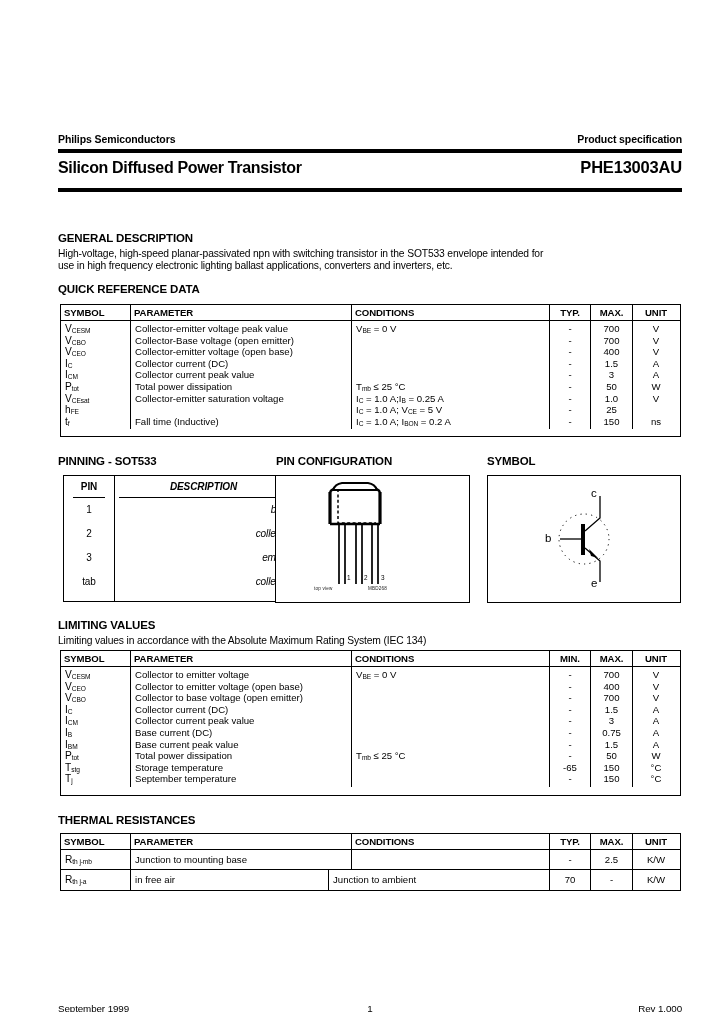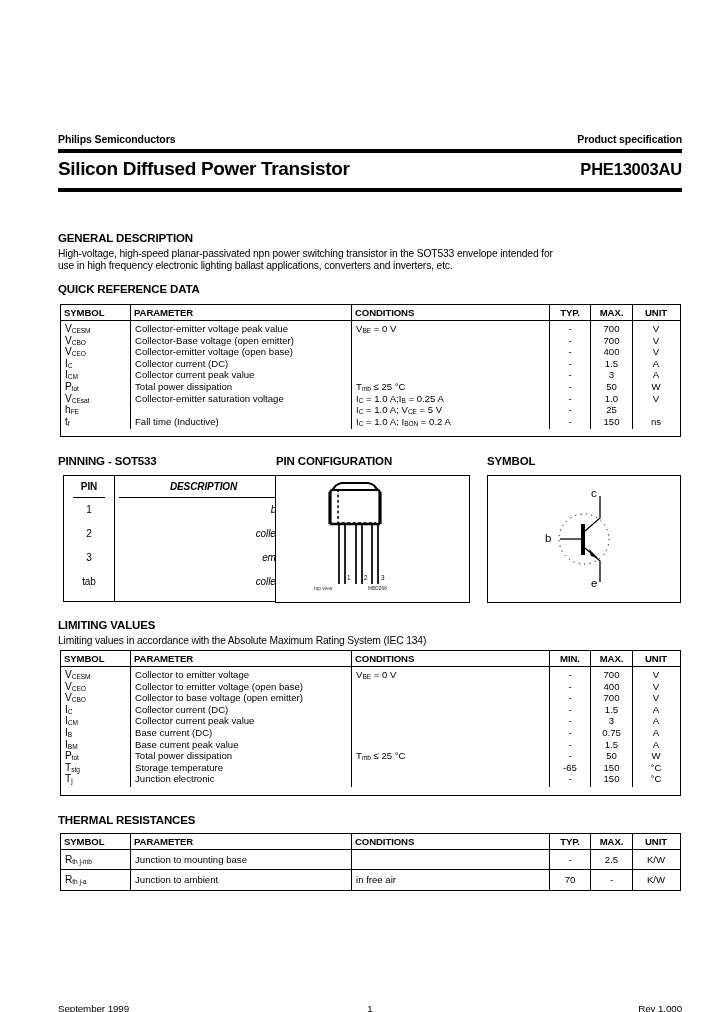--- a/index.html
+++ b/index.html
@@ -44,21 +44,21 @@
   .title-row {
     position: absolute;
     left: 58px;
     top: 126px;
     width: 624px;
     display: flex;
     justify-content: space-between;
     align-items: baseline;
   }
   .doc-title {
-    font-size: 19px;
+    font-size: 16px;
     font-weight: bold;
     letter-spacing: -0.35px;
   }
   .part-no {
     font-size: 16.5px;
     font-weight: bold;
     letter-spacing: -0.2px;
   }
   .title-rule {
     position: absolute;
@@ -229,21 +229,21 @@
   <div class="hdr-rule"></div>
 
   <div class="title-row">
     <span class="doc-title">Silicon Diffused Power Transistor</span>
     <span class="part-no">PHE13003AU</span>
   </div>
   <div class="title-rule"></div>
 
   <div class="sec-head" style="left:58px; top:200px;">GENERAL DESCRIPTION</div>
   <div class="body-text" style="left:58px; top:216px; width:624px;">
-    <div>High-voltage, high-speed planar-passivated npn power switching transistor in the SOT533 envelope intended for</div>
+    <div>High-voltage, high-speed planar-passivated npn with switching transistor in the SOT533 envelope intended for</div>
     <div>use in high frequency electronic lighting ballast applications, converters and inverters, etc.</div>
   </div>
 
   <div class="sec-head" style="left:58px; top:251px;">QUICK REFERENCE DATA</div>
 
   <div class="spec-table" id="qrd-table" style="left:60px; top:272px; width:621px; height:133px;">
     <div class="spec-head">
       <div style="width:70px">SYMBOL</div>
       <div style="width:221px">PARAMETER</div>
       <div style="width:198px">CONDITIONS</div>
@@ -422,21 +422,21 @@
       <div class="cellcol" style="width:221px" id="lv-par">
           <div class="ln">Collector to emitter voltage</div>
           <div class="ln">Collector to emitter voltage (open base)</div>
           <div class="ln">Collector to base voltage (open emitter)</div>
           <div class="ln">Collector current (DC)</div>
           <div class="ln">Collector current peak value</div>
           <div class="ln">Base current (DC)</div>
           <div class="ln">Base current peak value</div>
           <div class="ln">Total power dissipation</div>
           <div class="ln">Storage temperature</div>
-          <div class="ln">Junction electronic</div>
+          <div class="ln">September temperature</div>
         </div>
       <div class="cellcol" style="width:198px" id="lv-cond">
           <div class="ln">V<sub>BE</sub> = 0 V</div>
           <div class="ln">&nbsp;</div>
           <div class="ln">&nbsp;</div>
           <div class="ln">&nbsp;</div>
           <div class="ln">&nbsp;</div>
           <div class="ln">&nbsp;</div>
           <div class="ln">&nbsp;</div>
           <div class="ln">T<sub>mb</sub> ≤ 25 °C</div>
@@ -497,22 +497,22 @@
         <div style="display: flex; height: 20px; box-sizing: border-box; border-bottom: 1.4px solid rgb(0, 0, 0);">
           <div style="width: 70px; box-sizing: border-box; overflow: hidden; white-space: nowrap; line-height: 19px; border-right: 1.4px solid rgb(0, 0, 0); padding-left: 4px; font-size: 10.2px;">R<sub>th j-mb</sub></div>
           <div style="width: 221px; box-sizing: border-box; overflow: hidden; white-space: nowrap; line-height: 19px; border-right: 1.4px solid rgb(0, 0, 0); padding-left: 4px;">Junction to mounting base</div>
           <div style="width: 198px; box-sizing: border-box; overflow: hidden; white-space: nowrap; line-height: 19px; border-right: 1.4px solid rgb(0, 0, 0); padding-left: 4px;">&nbsp;</div>
           <div style="width: 41px; box-sizing: border-box; overflow: hidden; white-space: nowrap; line-height: 19px; border-right: 1.4px solid rgb(0, 0, 0); text-align: center;">-</div>
           <div style="width: 42px; box-sizing: border-box; overflow: hidden; white-space: nowrap; line-height: 19px; border-right: 1.4px solid rgb(0, 0, 0); text-align: center;">2.5</div>
           <div style="width: 46px; box-sizing: border-box; overflow: hidden; white-space: nowrap; line-height: 19px; text-align: center;">K/W</div>
         </div>
         <div style="display: flex; height: 20px; box-sizing: border-box;">
           <div style="width: 70px; box-sizing: border-box; overflow: hidden; white-space: nowrap; line-height: 19px; border-right: 1.4px solid rgb(0, 0, 0); padding-left: 4px; font-size: 10.2px;">R<sub>th j-a</sub></div>
+          <div style="width: 198px; box-sizing: border-box; overflow: hidden; white-space: nowrap; line-height: 19px; border-right: 1.4px solid rgb(0, 0, 0); padding-left: 4px;">in free air</div>
           <div style="width: 221px; box-sizing: border-box; overflow: hidden; white-space: nowrap; line-height: 19px; border-right: 1.4px solid rgb(0, 0, 0); padding-left: 4px;">Junction to ambient</div>
-          <div style="width: 198px; box-sizing: border-box; overflow: hidden; white-space: nowrap; line-height: 19px; border-right: 1.4px solid rgb(0, 0, 0); padding-left: 4px;">in free air</div>
           <div style="width: 41px; box-sizing: border-box; overflow: hidden; white-space: nowrap; line-height: 19px; border-right: 1.4px solid rgb(0, 0, 0); text-align: center;">70</div>
           <div style="width: 42px; box-sizing: border-box; overflow: hidden; white-space: nowrap; line-height: 19px; border-right: 1.4px solid rgb(0, 0, 0); text-align: center;">-</div>
           <div style="width: 46px; box-sizing: border-box; overflow: hidden; white-space: nowrap; line-height: 19px; text-align: center;">K/W</div>
         </div>
       </div>
   </div>
 
   <div class="footer">
     <span>September 1999</span>
     <span class="mid">1</span>

